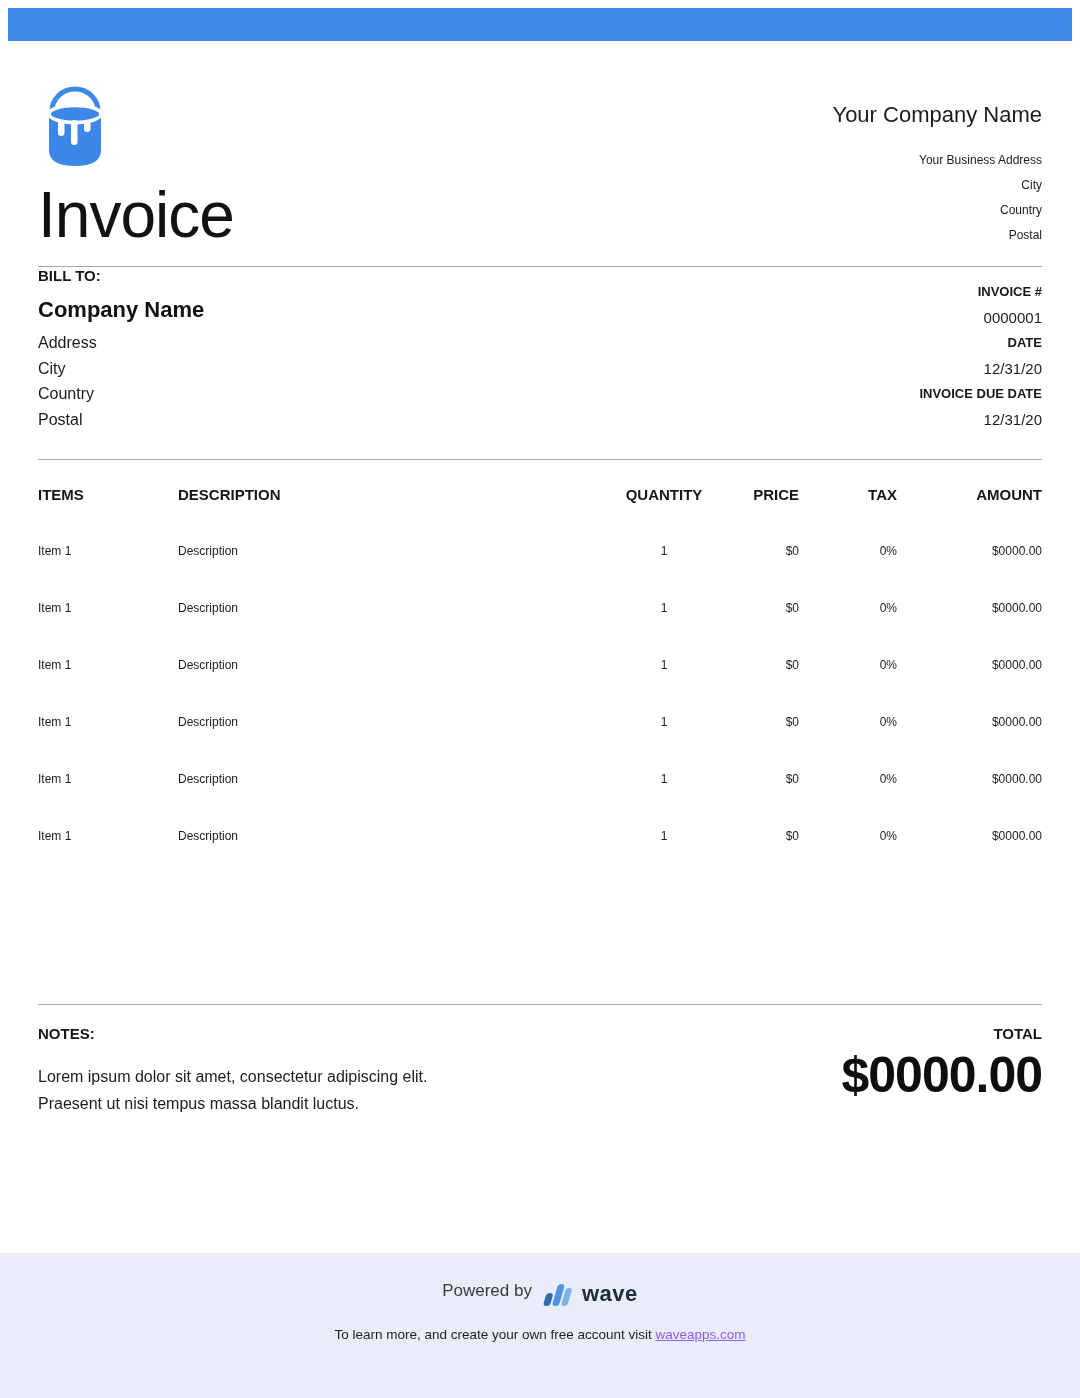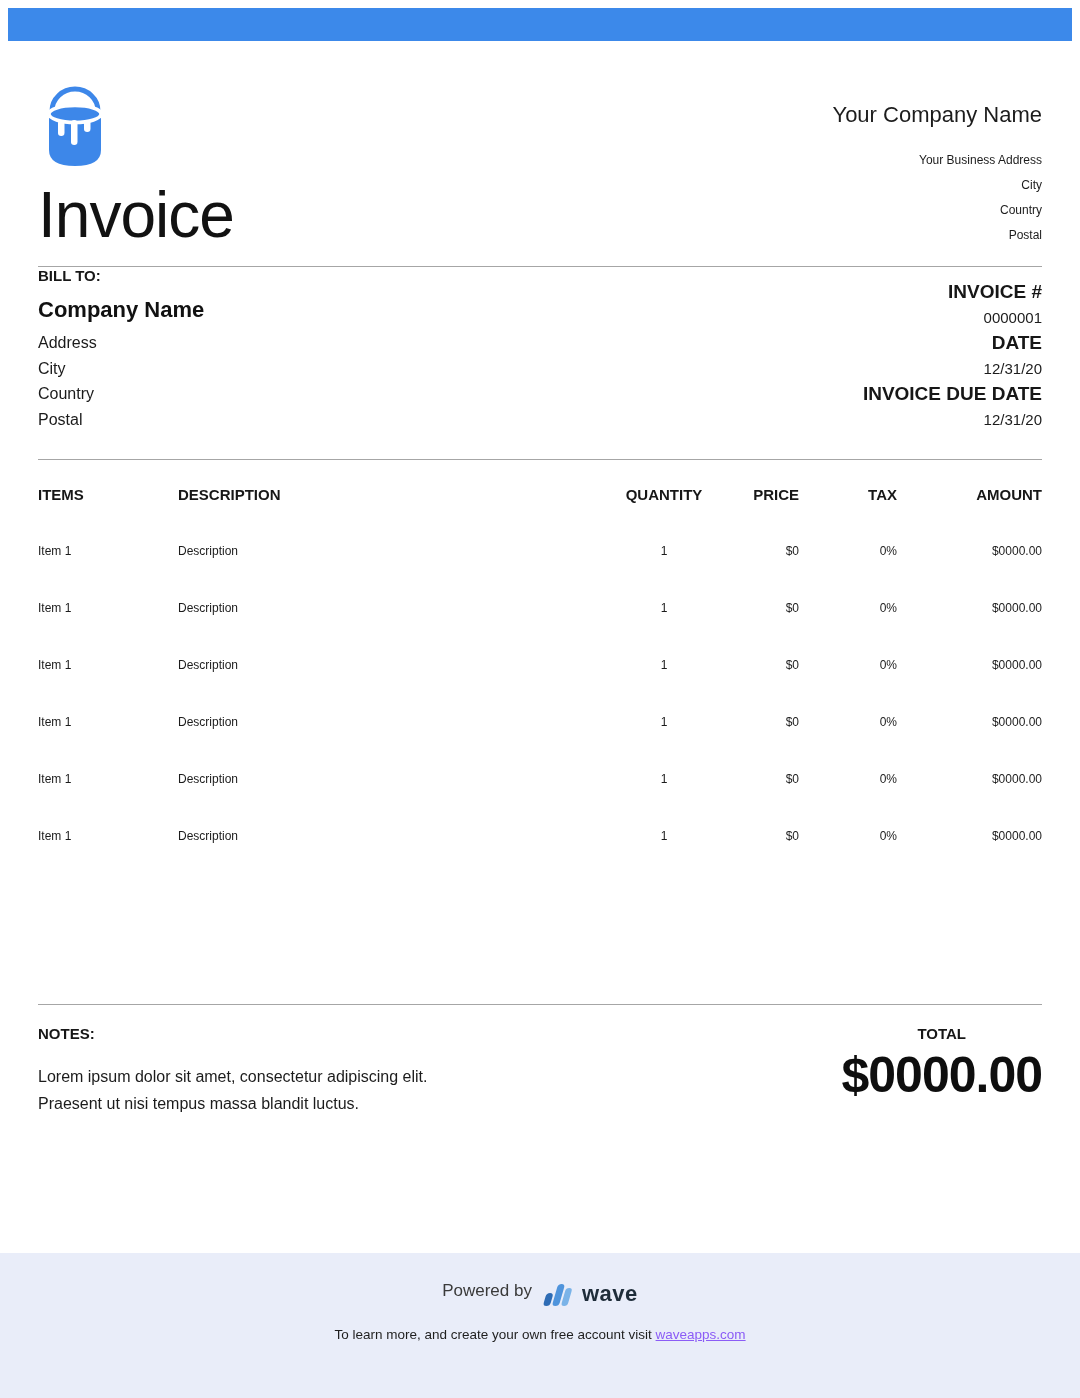--- a/index.html
+++ b/index.html
@@ -35,40 +35,40 @@
   .rule-1 { margin-top: 14px; }
   .rule-2 { margin-top: 27px; }
   .rule-3 { margin-top: 161px; }
 
   
   .billto-section { display: flex; justify-content: space-between; }
   .section-label { font-size: 15px; font-weight: 700; color: #171717; }
   .billto-name { font-size: 22px; font-weight: 700; margin: 13px 0 7px; color: #111; }
   .billto-line { font-size: 16px; line-height: 25.5px; }
   .meta { text-align: right; padding-top: 12px; }
-  .meta-label { font-size: 19px; font-weight: 700; line-height: 25.5px; color: #171717; }
+  .meta-label { font-size: 13px; font-weight: 700; line-height: 25.5px; color: #171717; }
   .meta-value { font-size: 15px; line-height: 25.5px; color: #1c1c1c; }
 
   
   .items-table { margin-top: 26px; }
   .thead, .item-row { display: flex; align-items: baseline; }
   .thead { font-size: 15px; font-weight: 700; color: #171717; }
   .item-row { font-size: 12px; color: #1c1c1c; margin-top: 43px; }
   .item-row:first-child { margin-top: 41px; }
   .col-item   { width: 140px; text-align: left; }
   .col-desc   { flex: 1;      text-align: left; }
   .col-qty    { width: 90px;  text-align: center; }
   .col-price  { width: 90px;  text-align: right; }
   .col-tax    { width: 98px;  text-align: right; }
   .col-amount { width: 145px; text-align: right; }
 
   
   .notes-section { display: flex; justify-content: space-between; margin-top: 20px; }
   .notes-text { margin-top: 21px; font-size: 16px; line-height: 27px; color: #1c1c1c; }
-  .total-block { text-align: center; }
+  .total-block { text-align: right; }
   .total-value {
     font-size: 50px; font-weight: 900; letter-spacing: -1px;
     color: #0e0e0e; margin-top: 4px;
     font-family: "Liberation Sans", "DejaVu Sans", sans-serif;
   }
 
   
   .footer {
     position: absolute; left: 0; right: 0; bottom: 0; height: 145px;
     background: #e9edf9; text-align: center;

